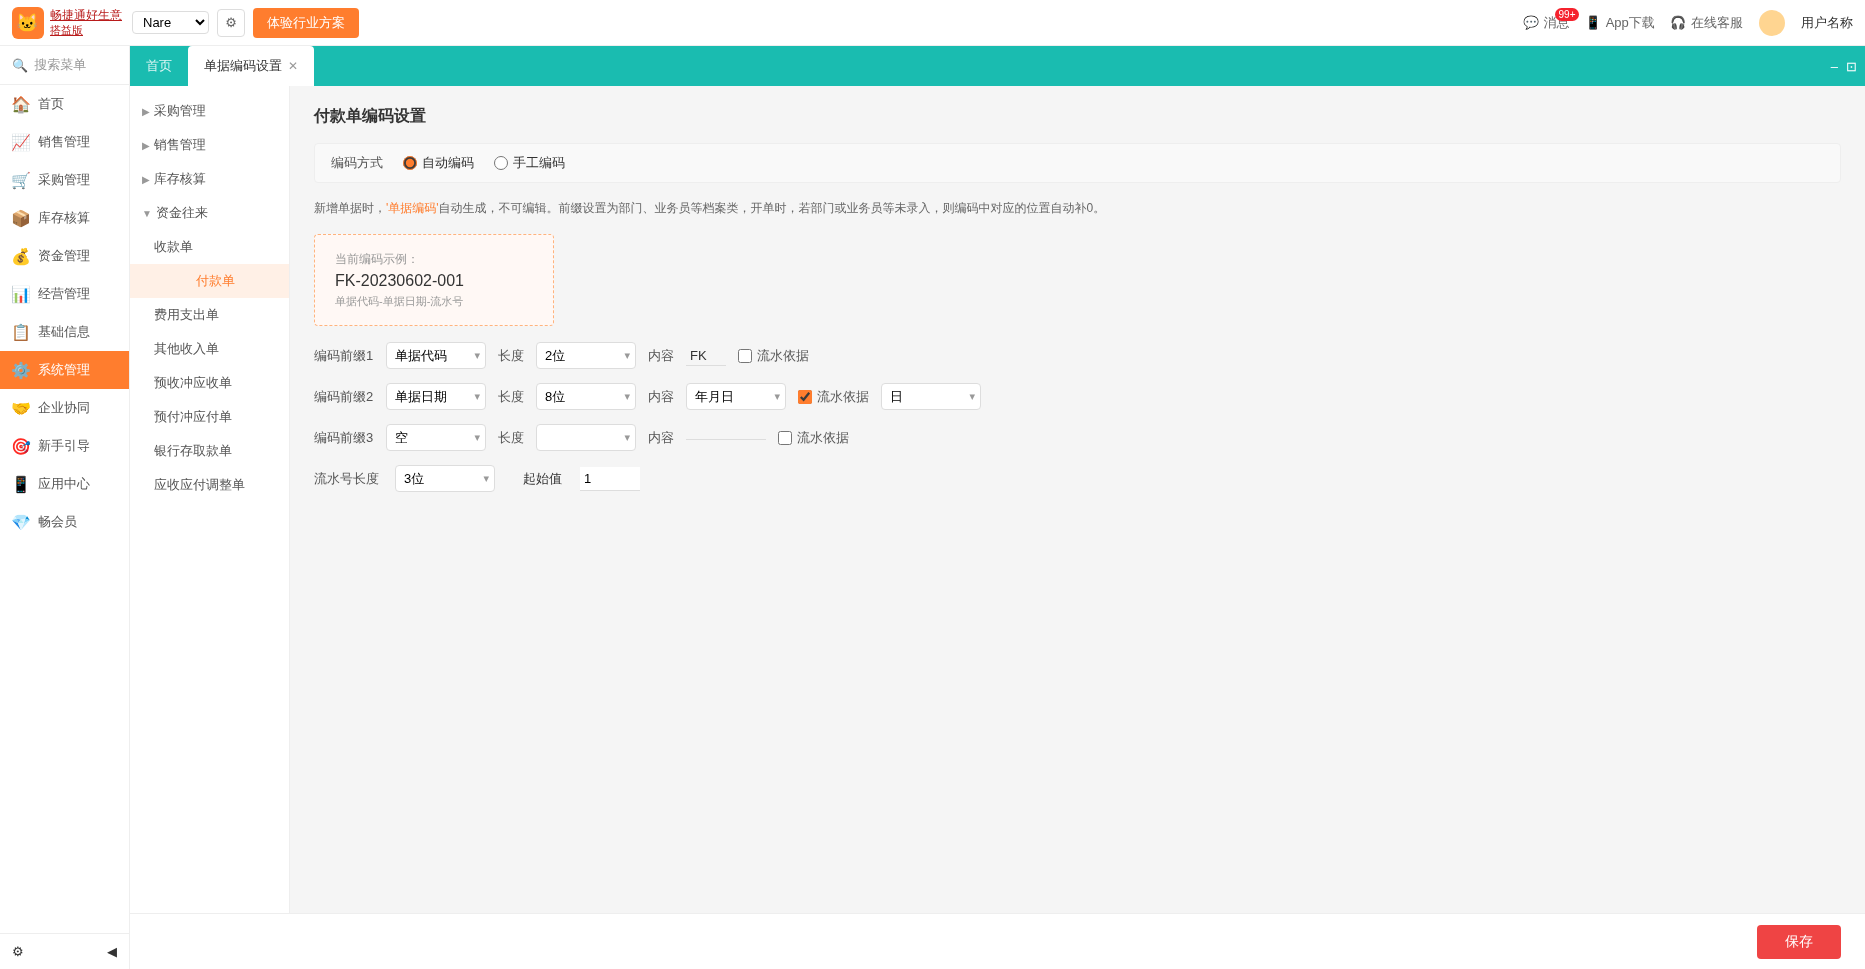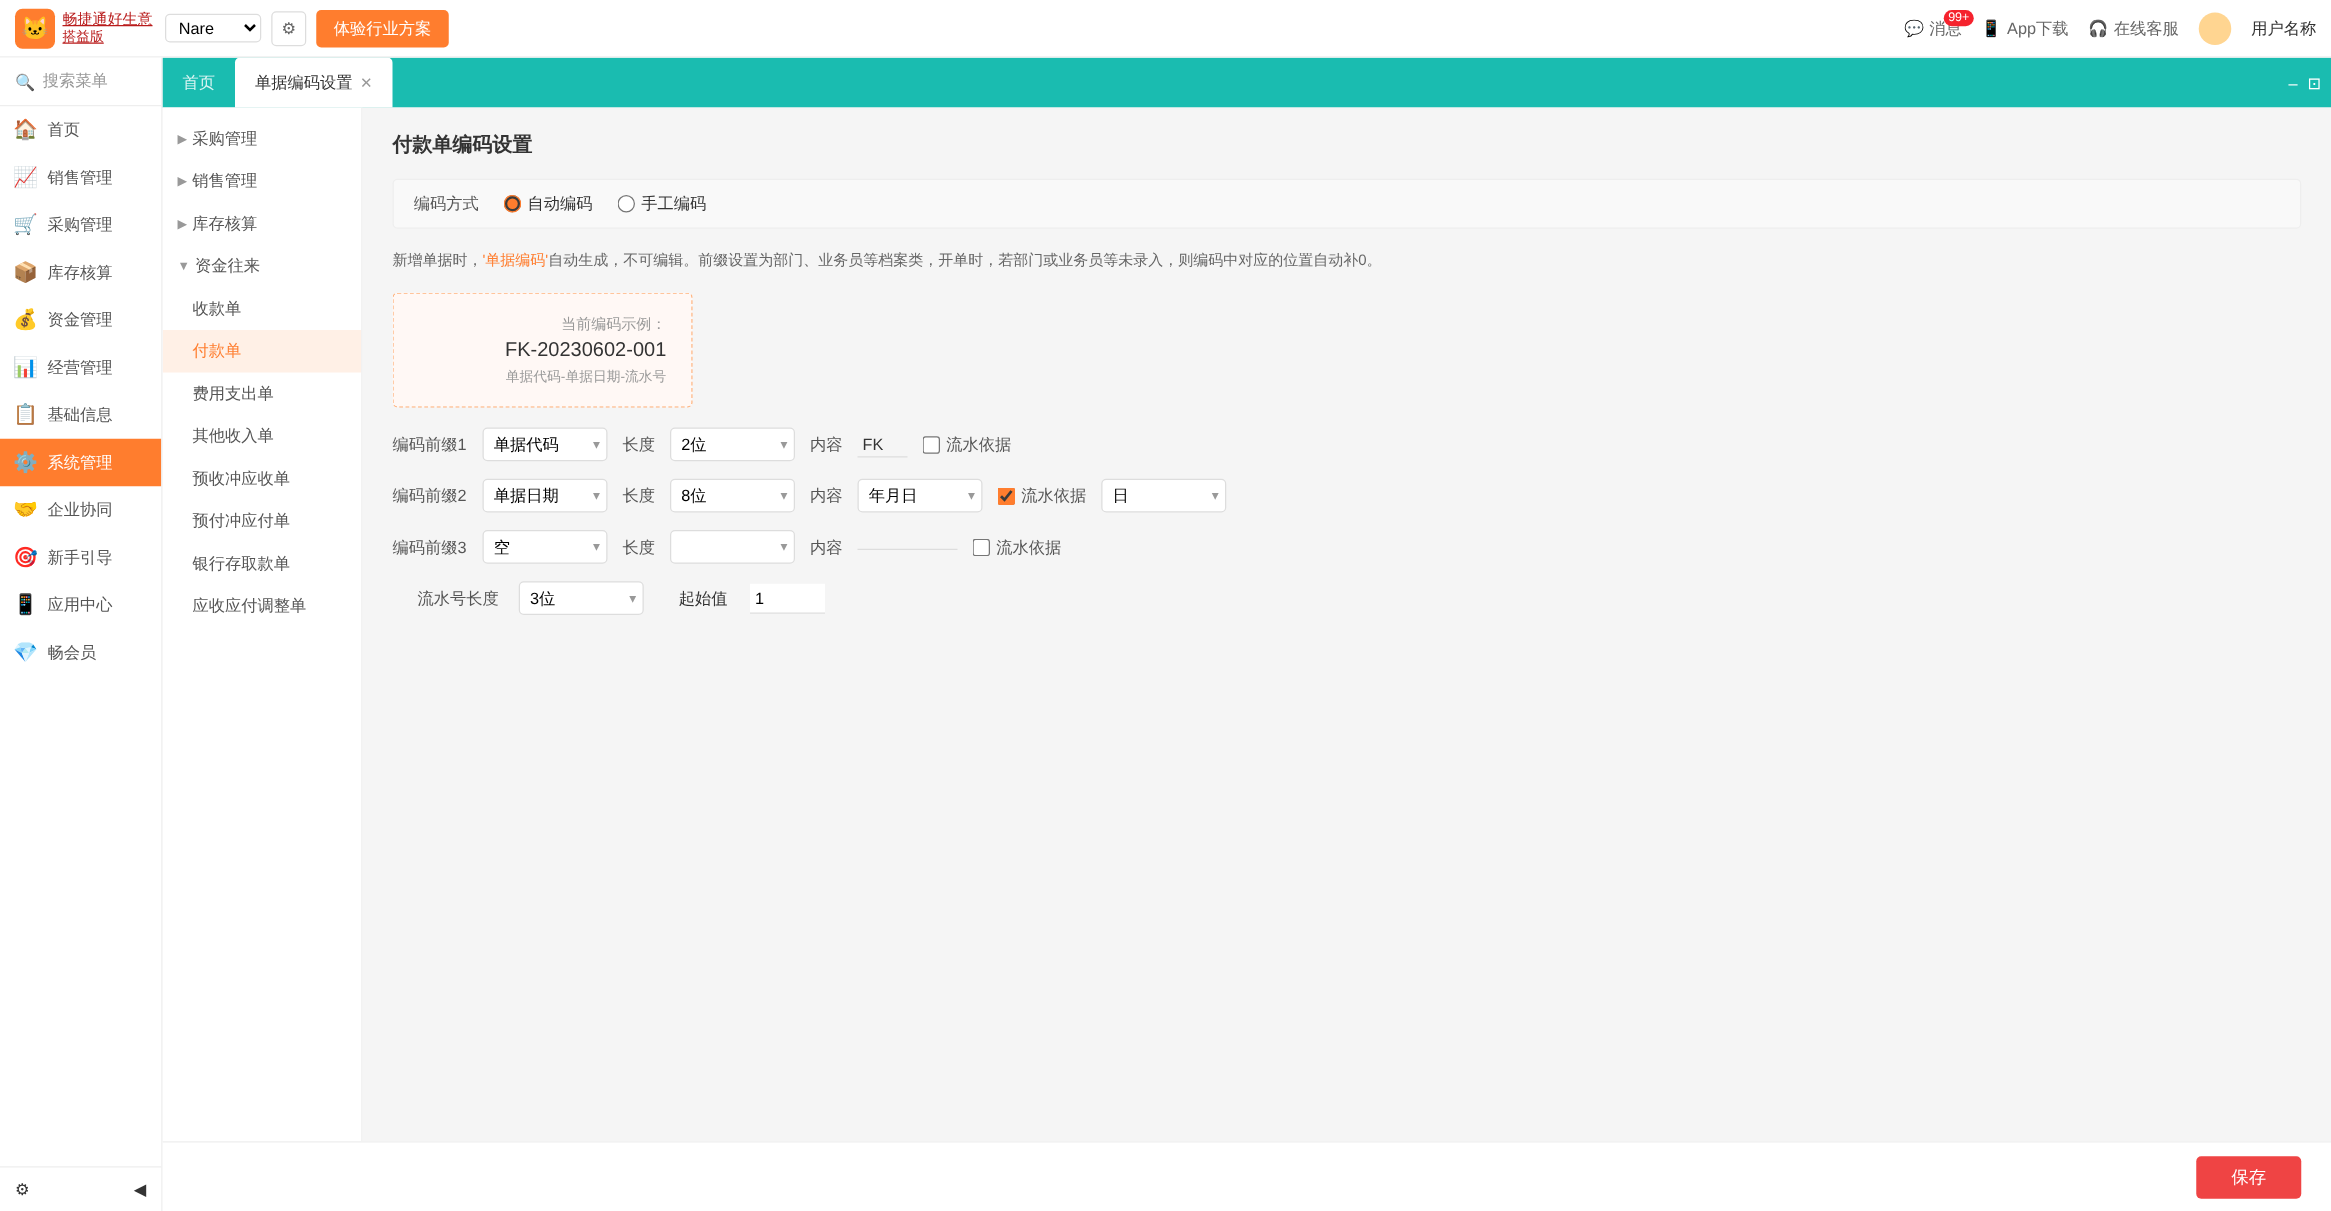--- a/index.html
+++ b/index.html
@@ -41,38 +41,38 @@
 
     
     .content-area { display: flex; flex: 1; overflow: hidden; background: #f5f5f5; }
 
     
     .sub-nav { width: 160px; background: #fff; border-right: 1px solid #eee; overflow-y: auto; flex-shrink: 0; padding: 8px 0; }
     .sub-nav-group { }
     .sub-nav-group-title { display: flex; align-items: center; gap: 4px; padding: 8px 12px; color: #555; font-size: 13px; cursor: pointer; }
     .sub-nav-group-title .arrow { font-size: 10px; color: #999; }
     .sub-nav-item { padding: 8px 12px 8px 24px; color: #555; font-size: 13px; cursor: pointer; }
-    .sub-nav-item.active { color: #ff7d2e; background: #fff0e6; }
+    .sub-nav-item.active { color: #ff7d2e; background: #fff0e6; text-align: center; }
 
     
     .main-content { flex: 1; overflow-y: auto; padding: 20px 24px; }
     .page-title { font-size: 16px; font-weight: bold; color: #333; margin-bottom: 16px; }
 
     
     .encoding-method { display: flex; align-items: center; gap: 20px; background: #f9f9f9; padding: 10px 16px; border-radius: 4px; margin-bottom: 16px; border: 1px solid #eee; }
     .encoding-label { font-size: 13px; color: #555; }
     .radio-option { display: flex; align-items: center; gap: 5px; cursor: pointer; font-size: 13px; }
     .radio-input { accent-color: #ff7d2e; width: 14px; height: 14px; }
 
     
     .info-text { font-size: 12px; color: #666; margin-bottom: 16px; line-height: 1.6; }
     .info-text span { color: #ff7d2e; }
 
     
-    .example-box { border: 1.5px dashed #ffb37d; background: #fff8f5; border-radius: 4px; padding: 16px 20px; display: inline-block; margin-bottom: 16px; min-width: 240px; text-align: right; }
+    .example-box { border: 1.5px dashed #ffb37d; background: #fff8f5; border-radius: 4px; padding: 16px 20px; display: inline-block; margin-bottom: 16px; min-width: 240px; }
     .example-label { font-size: 12px; color: #999; margin-bottom: 4px; }
     .example-code { font-size: 16px; font-weight: normal; color: #333; }
     .example-desc { font-size: 11px; color: #999; margin-top: 4px; }
 
     
     .checkbox-row { display: flex; align-items: center; gap: 6px; margin-bottom: 14px; font-size: 13px; color: #555; }
     .checkbox-input { width: 14px; height: 14px; }
 
     
     .form-row { display: flex; align-items: center; gap: 12px; margin-bottom: 14px; }
@@ -354,21 +354,21 @@
           <span class="content-label">内容</span>
           <span class="content-value" style="min-width:80px;"></span>
           <div class="flow-check">
             <input type="checkbox" class="checkbox-input" style="">
             <span>流水依据</span>
           </div>
         </div>
 
         
         <div class="stream-row">
-          <span class="form-label" style="width:auto;margin-right:4px;margin-left:20px;">流水号长度</span>
+          <span class="form-label" style="width:auto;margin-right:4px;">流水号长度</span>
           <div class="select-wrapper">
             <select class="form-select">
               <option>3位</option>
             </select>
           </div>
           <span style="margin-left:16px;">起始值</span>
           <input type="text" value="1" style="border-top: none; border-right: none; border-left: none; border-image: initial; border-bottom: 1px solid rgb(221, 221, 221); padding: 4px; width: 60px; font-size: 13px; margin-left: 6px;">
         </div>
 
         

